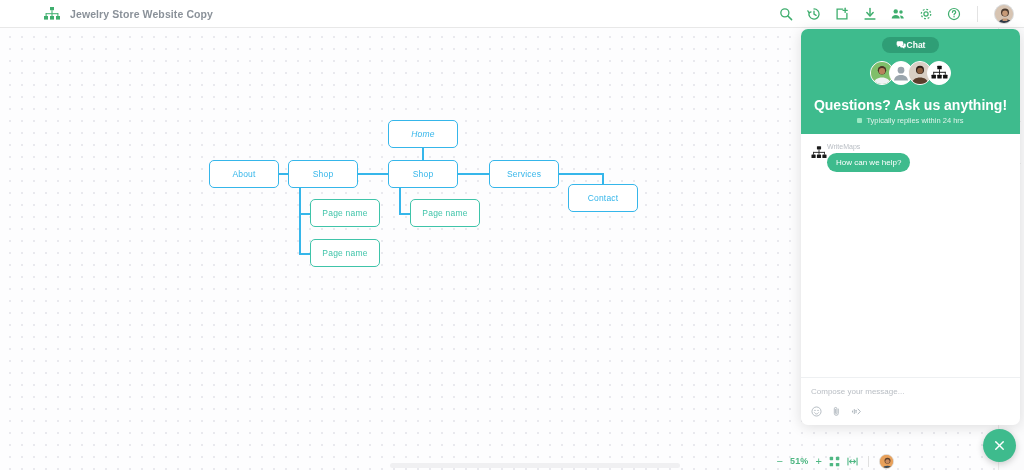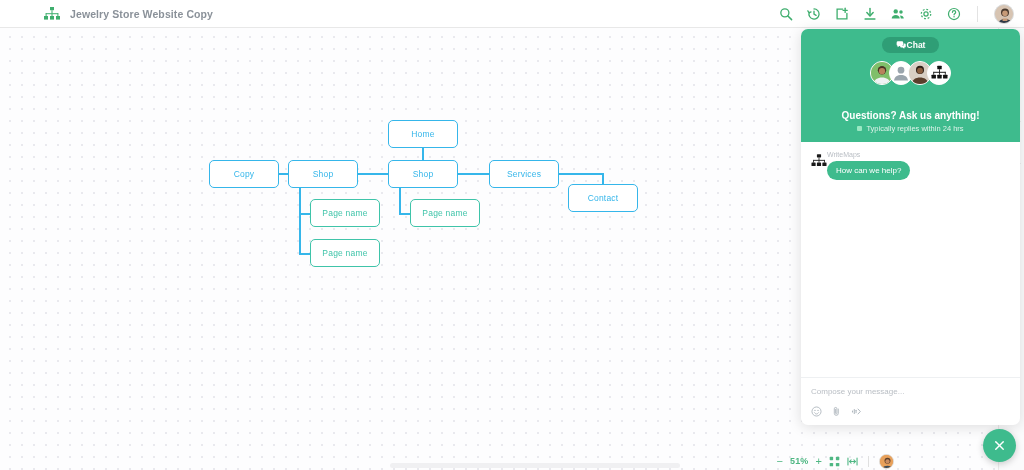--- a/index.html
+++ b/index.html
@@ -95,21 +95,21 @@
     border-radius: 10px; padding: 3px 14px; display: flex; align-items: center;
     gap: 1px; cursor: pointer;
   }
   .chat-avatars { display: flex; margin-top: 8px; }
   .ca {
     width: 24px; height: 24px; border-radius: 50%; border: 1.5px solid #fff;
     margin-left: -5px; overflow: hidden; background:#ddd;
     display:flex; align-items:center; justify-content:center;
   }
   .ca:first-child { margin-left: 0; }
-  .chat-q { margin-top: 25px; color: #fff; font-size: 10px; font-weight: bold; }
+  .chat-q { margin-top: 12px; color: #fff; font-size: 14px; font-weight: bold; }
   .chat-reply { margin-top: 3px; color: #dff3ea; font-size: 7.5px; display: flex; align-items: center; gap: 4px; }
   .status-dot { width: 5px; height: 5px; background: #9ae8c3; border-radius: 1px; }
 
   .chat-body { flex: 1 1 auto; background: #fff; padding: 9px 10px; }
   .msg-row { display: flex; }
   .msg-ava { width: 16px; height: 16px; flex: 0 0 auto; margin-top: 2px; }
   .msg-col { display: flex; flex-direction: column; }
   .msg-name { font-size: 7px; color: #b9bec4; margin-bottom: 3px; }
   .msg-bubble {
     background: #3ebb8d; color: #fff; font-size: 8px; border-radius: 11px;
@@ -208,22 +208,22 @@
     <div class="conn" style="left:522px; top:145px; width:1.6px; height:14px;"></div>
     <div class="conn" style="left:602px; top:145px; width:1.6px; height:14px;"></div>
 
     <div class="conn" style="left:299px; top:160px; width:1.6px; height:66px;"></div>
     <div class="conn" style="left:299px; top:185px; width:12px; height:1.6px;"></div>
     <div class="conn" style="left:299px; top:225px; width:12px; height:1.6px;"></div>
 
     <div class="conn" style="left:399px; top:160px; width:1.6px; height:26px;"></div>
     <div class="conn" style="left:399px; top:185px; width:12px; height:1.6px;"></div>
 
-    <div class="node blue" style="left:388px; top:92px;  width:70px; height:28px;">Home</div>
-    <div class="node blue" style="left:209px; top:132px; width:70px; height:28px;">Copy</div>
+    <div class="node blue" style="left:388px; top:92px;  width:70px; height:28px;font-style:italic;">Home</div>
+    <div class="node blue" style="left:209px; top:132px; width:70px; height:28px;">About</div>
     <div class="node blue" style="left:288px; top:132px; width:70px; height:28px;">Shop</div>
     <div class="node blue" style="left:388px; top:132px; width:70px; height:28px;">Shop</div>
     <div class="node blue" style="left:489px; top:132px; width:70px; height:28px;">Services</div>
     <div class="node blue" style="left:568px; top:132px; width:70px; height:28px;margin-top:24px;">Contact</div>
     <div class="node teal" style="left:310px; top:171px; width:70px; height:28px;">Page name</div>
     <div class="node teal" style="left:310px; top:211px; width:70px; height:28px;">Page name</div>
     <div class="node teal" style="left:410px; top:171px; width:70px; height:28px;">Page name</div>
   </div>
 
   <div class="right-panel">

